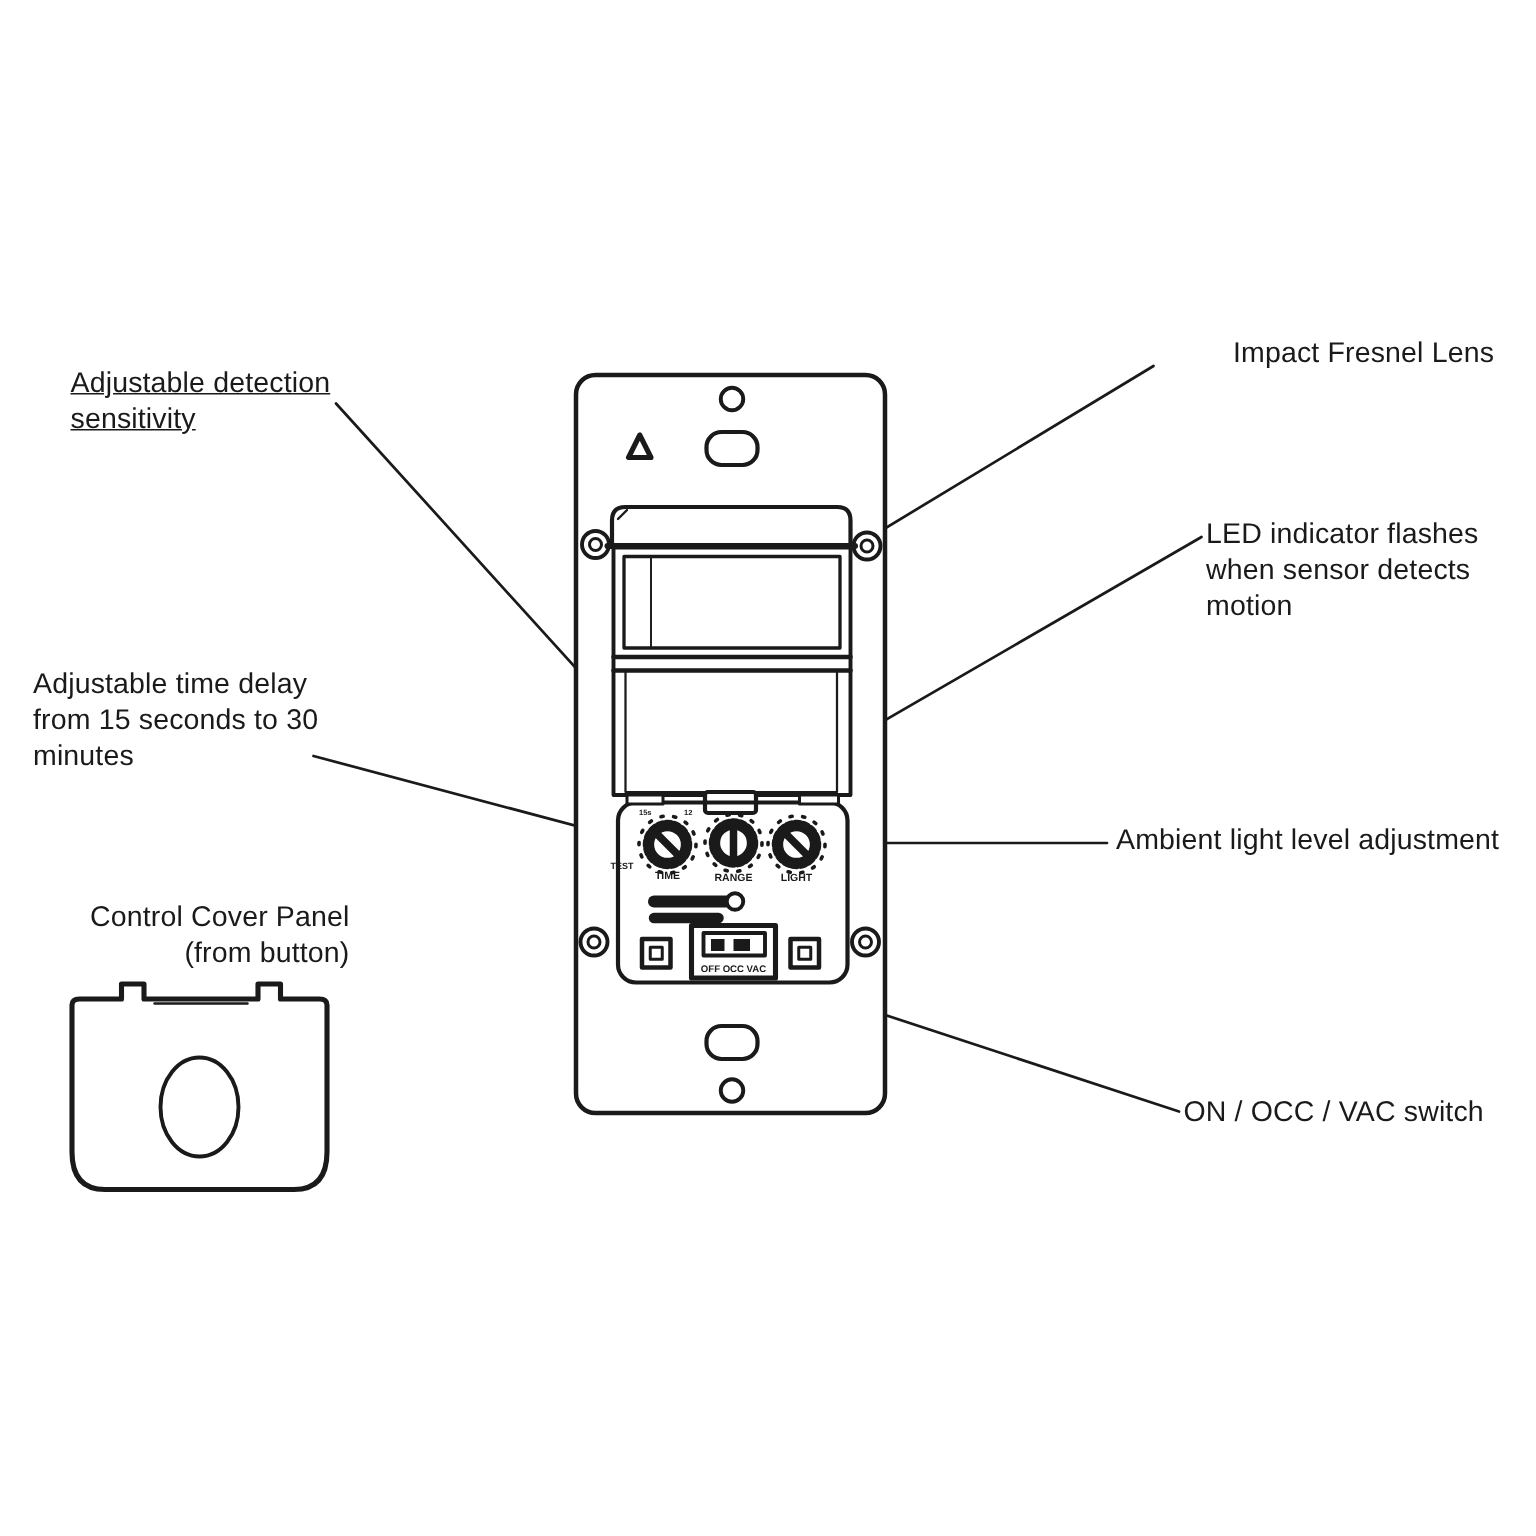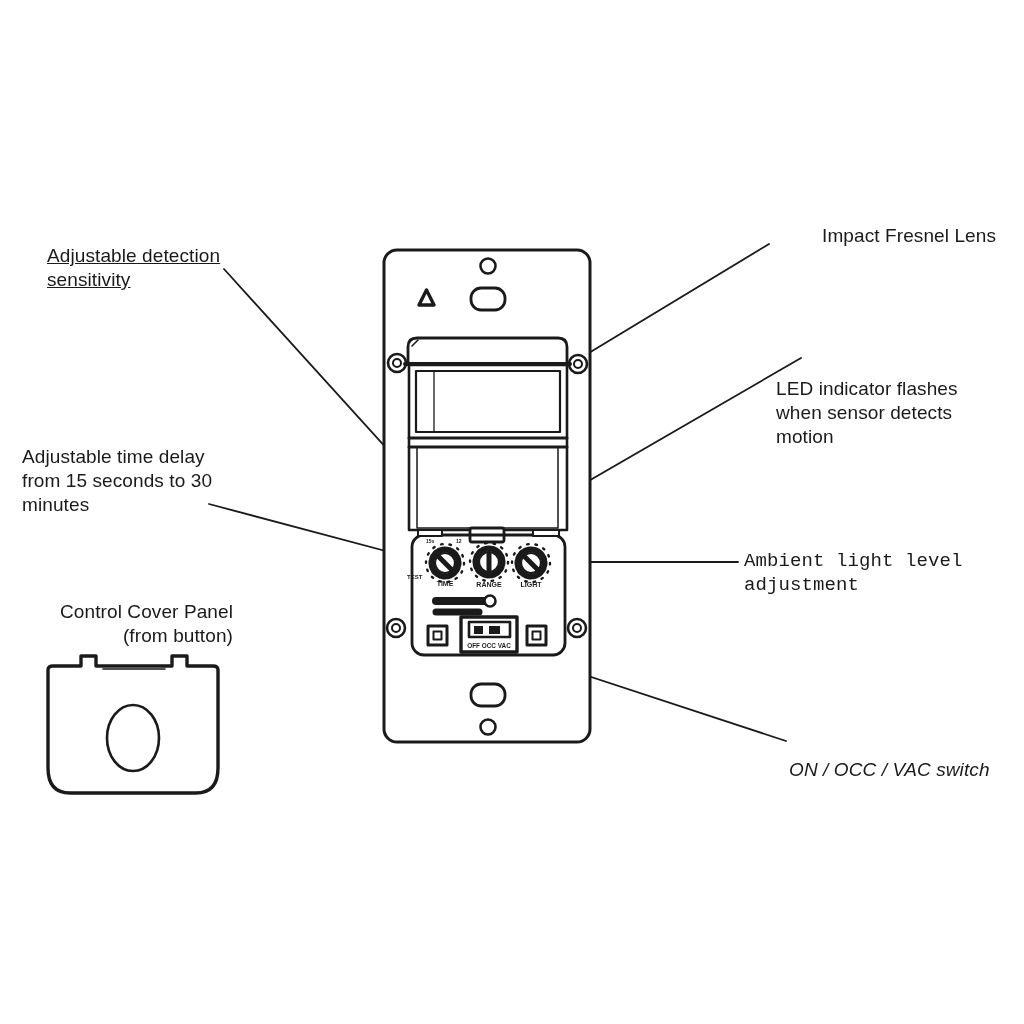--- a/index.html
+++ b/index.html
@@ -141,25 +141,25 @@
       <path stroke-width="3.4" fill="#ffffff" d="M48,670 L48,768 Q48,793 70,793 L196,793 Q218,793 218,768 L218,670 Q218,666 213,666 L187,666 L187,656 L172,656 L172,666 L96,666 L96,656 L81,656 L81,666 L53,666 Q48,666 48,670 Z"></path>
       <line x1="103" y1="669" x2="165" y2="669" stroke-width="1.6"></line>
       <ellipse cx="133" cy="738" rx="26" ry="33" stroke-width="2.6"></ellipse>
     </g>
   </svg>
 
   <div class="callout" style="left:47px; top:244px; width:205px;text-decoration:underline;">Adjustable detection sensitivity</div>
 
   <div class="callout" style="left:775px; top:224px; width:230px;margin-left:47px;">Impact Fresnel Lens</div>
 
-  <div class="callout" style="left:776px; top:345px; width:200px;margin-top:32px;">LED indicator flashes when sensor detects motion</div>
+  <div class="callout" style="left:804px; top:345px; width:200px;">LED indicator flashes when sensor detects motion</div>
 
   <div class="callout" style="left:22px; top:445px; width:200px;">Adjustable time delay from 15 seconds to 30 minutes</div>
 
   <div class="callout center" style="left:33px; top:600px; width:200px;">
     <div>Control Cover Panel</div>
     <div>(from button)</div>
   </div>
 
-  <div class="callout" style="left:744px; top:549px; width:280px;font-family:Liberation Mono, monospace;">Ambient light level adjustment</div>
+  <div class="callout" style="left:744px; top:549px; width:280px;">Ambient light level adjustment</div>
 
-  <div class="callout" style="left:789px; top:758px; width:235px;font-style:italic;">ON / OCC / VAC switch</div>
+  <div class="callout" style="left:789px; top:730px; width:235px;">ON / OCC / VAC switch</div>
 </div>
 
 </body></html>

